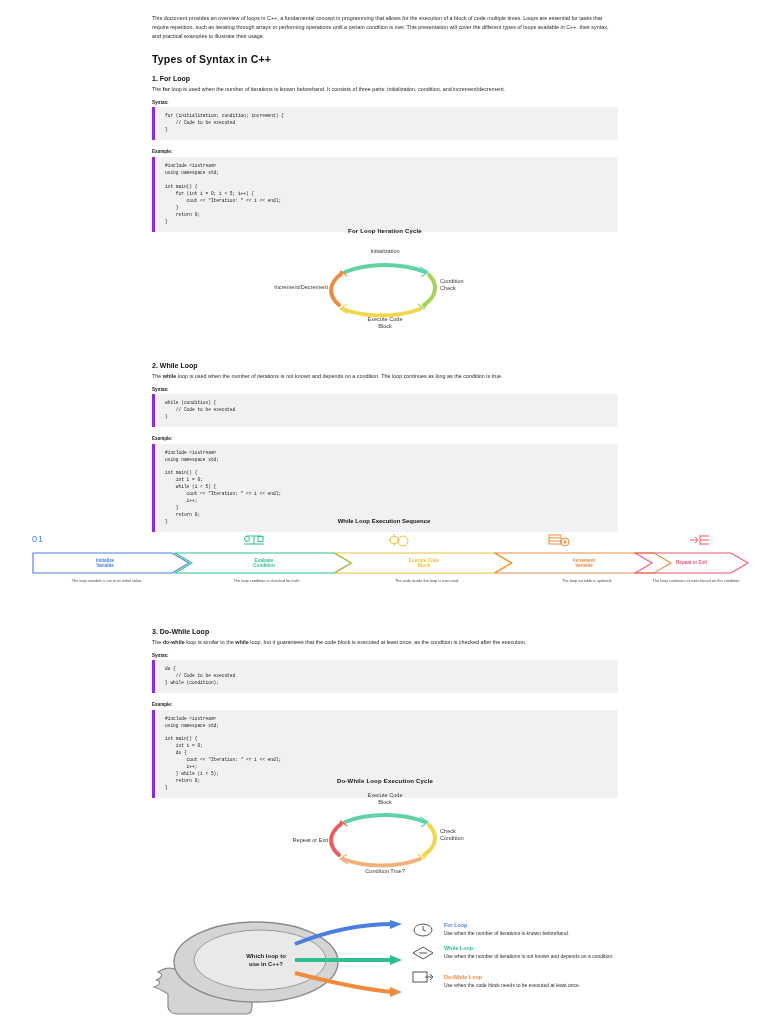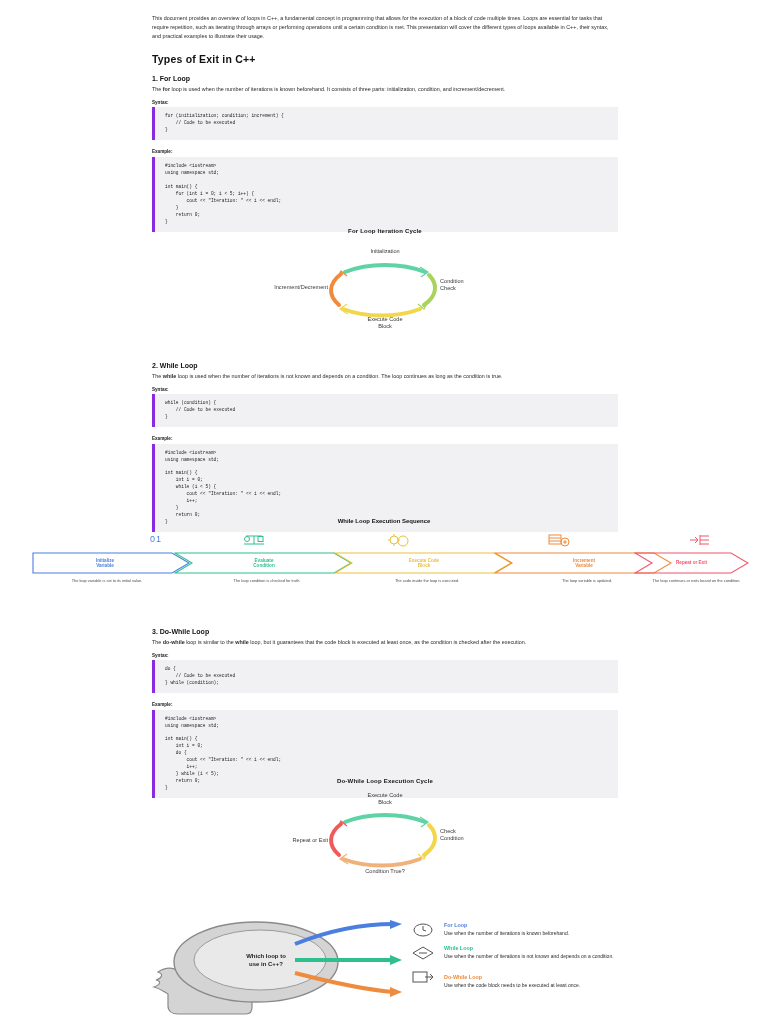--- a/index.html
+++ b/index.html
@@ -58,21 +58,21 @@
   .seq { position:absolute; left:0; top:0; width:768px; }
   .seq-title { text-align:center; font-size:6px; font-weight:bold; color:#111; }
   .seq-row { position:relative; width:740px; height:60px; margin:0 auto; }
   .seq-step { position:absolute; top:22px; height:22px; }
   .seq-cap {
     position:absolute; top:48px; font-size:3.9px; line-height:1.35;
     text-align:center; color:#4a4a4a;
   }
   .seq-num {
     position:absolute; top:4px; font-size:9px; color:#4a7fe0;
-    text-align:right; letter-spacing:1px;
+    text-align:left; letter-spacing:1px;
   }
   .seq-ico { position:absolute; top:2px; text-align:center; }
   .chev-text {
     position:absolute; left:0; top:0; width:100%; height:100%;
     display:flex; align-items:center; justify-content:center;
     font-size:4.6px; font-weight:bold; line-height:1.2; text-align:center;
     white-space:pre-line;
   }
 
   
@@ -86,21 +86,21 @@
   }
   b { font-weight:bold; }
 </style>
 </head>
 <body>
 
 <div class="page">
   <div class="content">
 
     <p class="intro">This document provides an overview of loops in C++, a fundamental concept in programming that allows for the execution of a block of code multiple times. Loops are essential for tasks that require repetition, such as iterating through arrays or performing operations until a certain condition is met. This presentation will cover the different types of loops available in C++, their syntax, and practical examples to illustrate their usage.</p>
-    <h2 class="sec-title">Types of Exit in C++</h2>
+    <h2 class="sec-title">Types of Syntax in C++</h2>
 
     <h3 class="loop-title">1. For Loop</h3>
     <p class="loop-desc">The <b>for</b> loop is used when the number of iterations is known beforehand. It consists of three parts: initialization, condition, and increment/decrement.</p>
     <div class="lbl">Syntax:</div>
     <pre class="code">for (initialization; condition; increment) {
     // Code to be executed
 }</pre>
     <div class="lbl">Example:</div>
     <pre class="code">#include &lt;iostream&gt;
 using namespace std;

